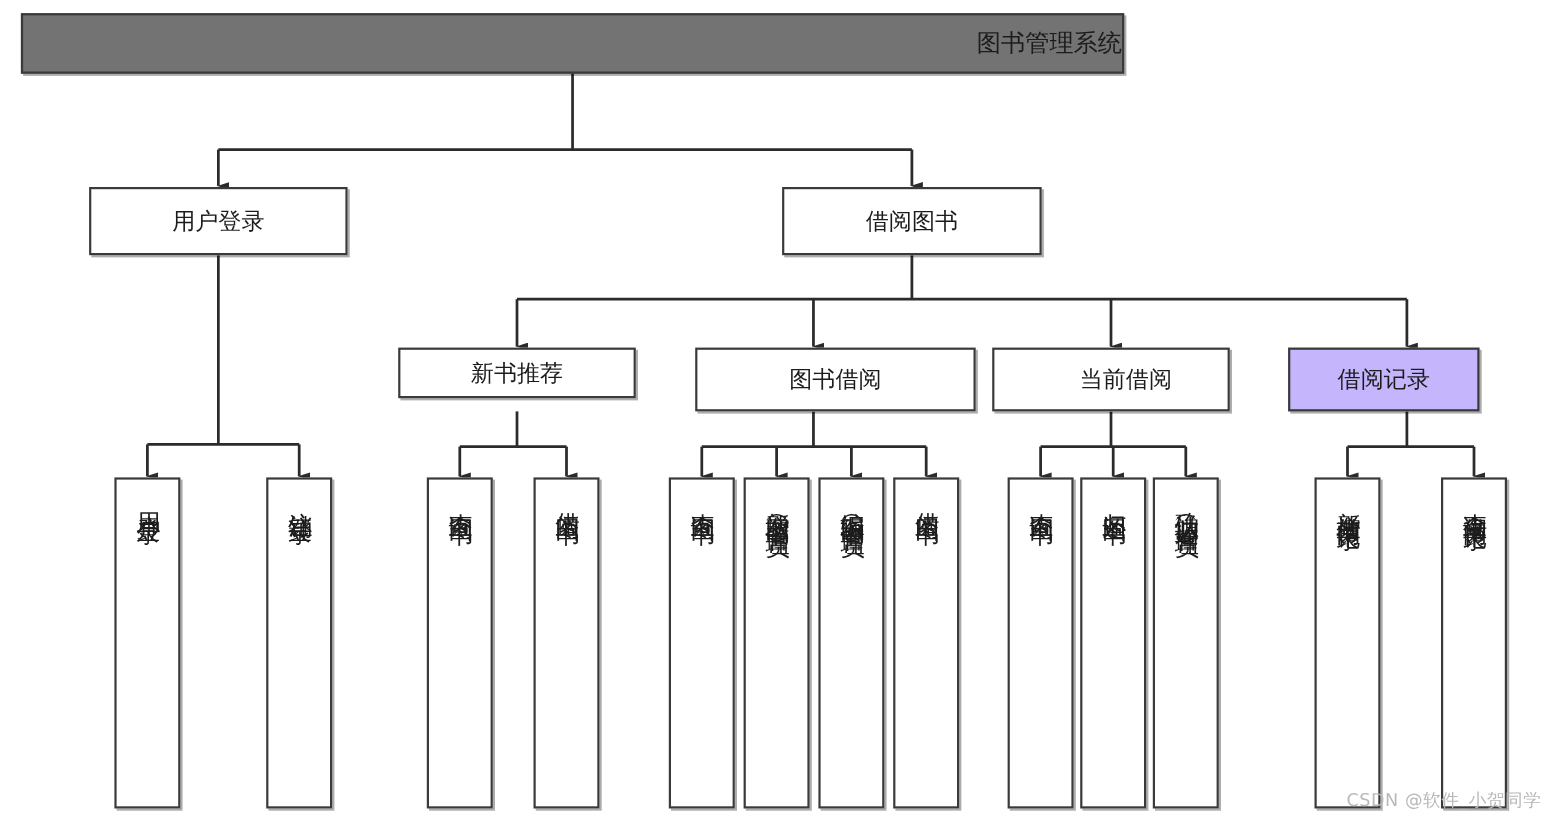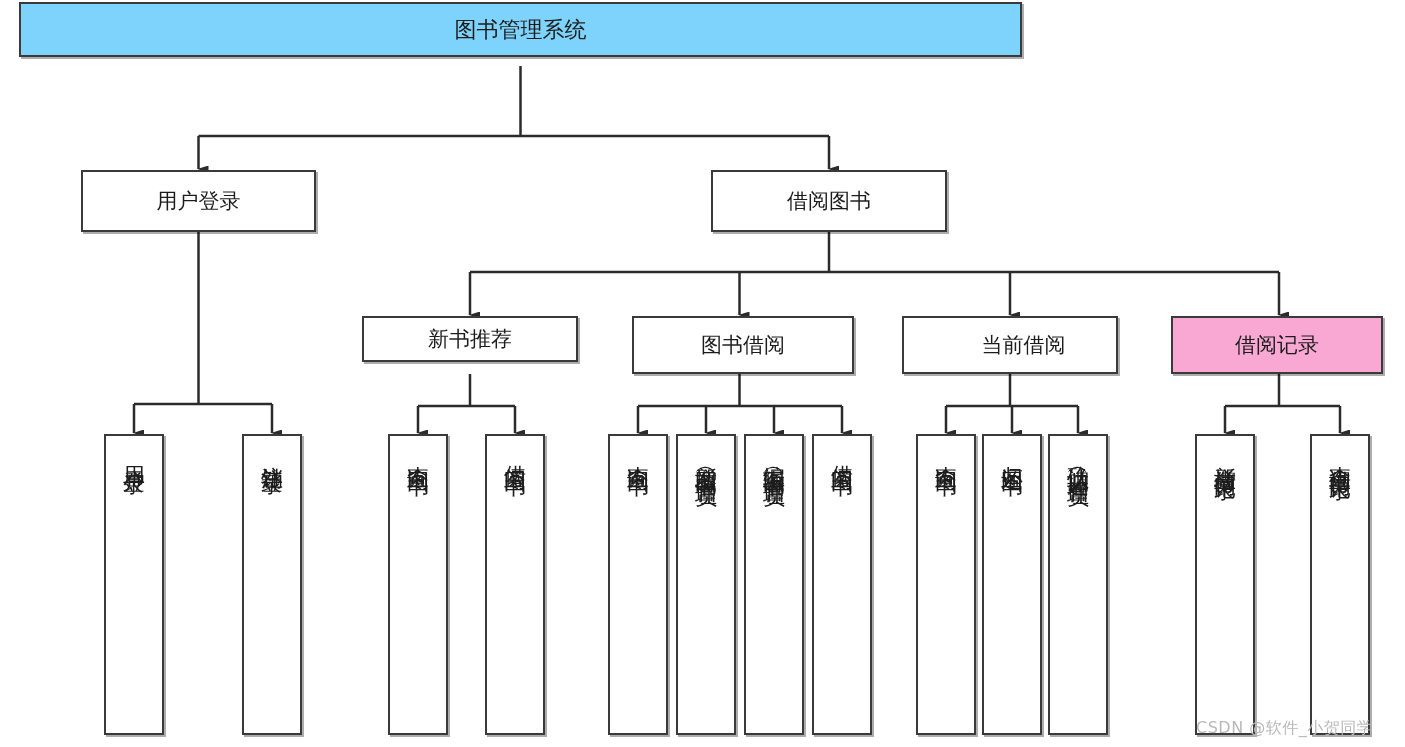--- a/index.html
+++ b/index.html
@@ -57,20 +57,21 @@
     letter-spacing: 3px;
     line-height: 1;
   }
   .node.root .node-label { font-size: 22px; }
   .watermark {
     position: absolute;
     color: #b9b9b9;
     font-size: 16px;
     white-space: nowrap;
     letter-spacing: 0.5px;
+    margin-left: 28px;
   }
 </style>
 </head>
 <body>
 
 <div id="canvas">
   <svg id="edges" viewBox="0 0 1405 747">
     <defs>
       <marker id="arrowhead" markerWidth="9" markerHeight="11" refX="3.5" refY="10" orient="auto" markerUnits="userSpaceOnUse">
         <path d="M0,0 L7,0 L3.5,11 Z" fill="#2b2b2b"></path>
@@ -107,39 +108,39 @@
         <line x1="1012" y1="406" x2="1012" y2="433" stroke="#2b2b2b" stroke-width="2.5" marker-end="url(#arrowhead)"></line>
         <line x1="1078" y1="406" x2="1078" y2="433" stroke="#2b2b2b" stroke-width="2.5" marker-end="url(#arrowhead)"></line>
         <line x1="1279" y1="374" x2="1279" y2="406" stroke="#2b2b2b" stroke-width="2.5"></line>
         <line x1="1225" y1="406" x2="1340" y2="406" stroke="#2b2b2b" stroke-width="2.5"></line>
         <line x1="1225" y1="406" x2="1225" y2="433" stroke="#2b2b2b" stroke-width="2.5" marker-end="url(#arrowhead)"></line>
         <line x1="1340" y1="406" x2="1340" y2="433" stroke="#2b2b2b" stroke-width="2.5" marker-end="url(#arrowhead)"></line>
       </g>
   </svg>
 
   <div id="node-layer">
-      <div class="node horizontal root" style="left: 19px; top: 2px; width: 1003px; height: 55px; background: #7dd3fc; border-color: rgb(58, 58, 58);">
+      <div class="node horizontal root" style="left: 19px; top: 12px; width: 1003px; height: 55px; background: #737373; border-color: rgb(58, 58, 58); justify-content: flex-end;">
         <span class="node-label" style="color: rgb(28, 28, 28);">图书管理系统</span>
       </div>
       <div class="node horizontal" style="left: 81px; top: 170px; width: 235px; height: 62px; background: rgb(255, 255, 255); border-color: rgb(58, 58, 58);">
         <span class="node-label" style="color: rgb(28, 28, 28);">用户登录</span>
       </div>
       <div class="node horizontal" style="left: 711px; top: 170px; width: 236px; height: 62px; background: rgb(255, 255, 255); border-color: rgb(58, 58, 58);">
         <span class="node-label" style="color: rgb(28, 28, 28);">借阅图书</span>
       </div>
       <div class="node horizontal" style="left: 362px; top: 316px; width: 216px; height: 46px; background: rgb(255, 255, 255); border-color: rgb(58, 58, 58);">
         <span class="node-label" style="color: rgb(28, 28, 28);">新书推荐</span>
       </div>
-      <div class="node horizontal" style="left: 632px; top: 316px; width: 222px; height: 58px; background: rgb(255, 255, 255); border-color: rgb(58, 58, 58);">
+      <div class="node horizontal" style="left: 632px; top: 316px; width: 255px; height: 58px; background: rgb(255, 255, 255); border-color: rgb(58, 58, 58);">
         <span class="node-label" style="color: rgb(28, 28, 28);">图书借阅</span>
       </div>
       <div class="node horizontal" style="left: 902px; top: 316px; width: 216px; height: 58px; background: rgb(255, 255, 255); border-color: rgb(58, 58, 58); padding-left: 27px;">
         <span class="node-label" style="color: rgb(28, 28, 28);">当前借阅</span>
       </div>
-      <div class="node horizontal" style="left: 1171px; top: 316px; width: 212px; height: 58px; background: #f9a8d4; border-color: rgb(58, 58, 58);">
+      <div class="node horizontal" style="left: 1171px; top: 316px; width: 174px; height: 58px; background: #c4b5fd; border-color: rgb(58, 58, 58);">
         <span class="node-label" style="color: rgb(28, 28, 28);">借阅记录</span>
       </div>
       <div class="node vertical" style="left: 104px; top: 434px; width: 60px; height: 301px; background: rgb(255, 255, 255); border-color: rgb(58, 58, 58);">
         <span class="node-label" style="color: rgb(28, 28, 28);">用户登录</span>
       </div>
       <div class="node vertical" style="left: 242px; top: 434px; width: 60px; height: 301px; background: rgb(255, 255, 255); border-color: rgb(58, 58, 58);">
         <span class="node-label" style="color: rgb(28, 28, 28);">注销登录</span>
       </div>
       <div class="node vertical" style="left: 388px; top: 434px; width: 60px; height: 301px; background: rgb(255, 255, 255); border-color: rgb(58, 58, 58);">
         <span class="node-label" style="color: rgb(28, 28, 28);">查询图书</span>

